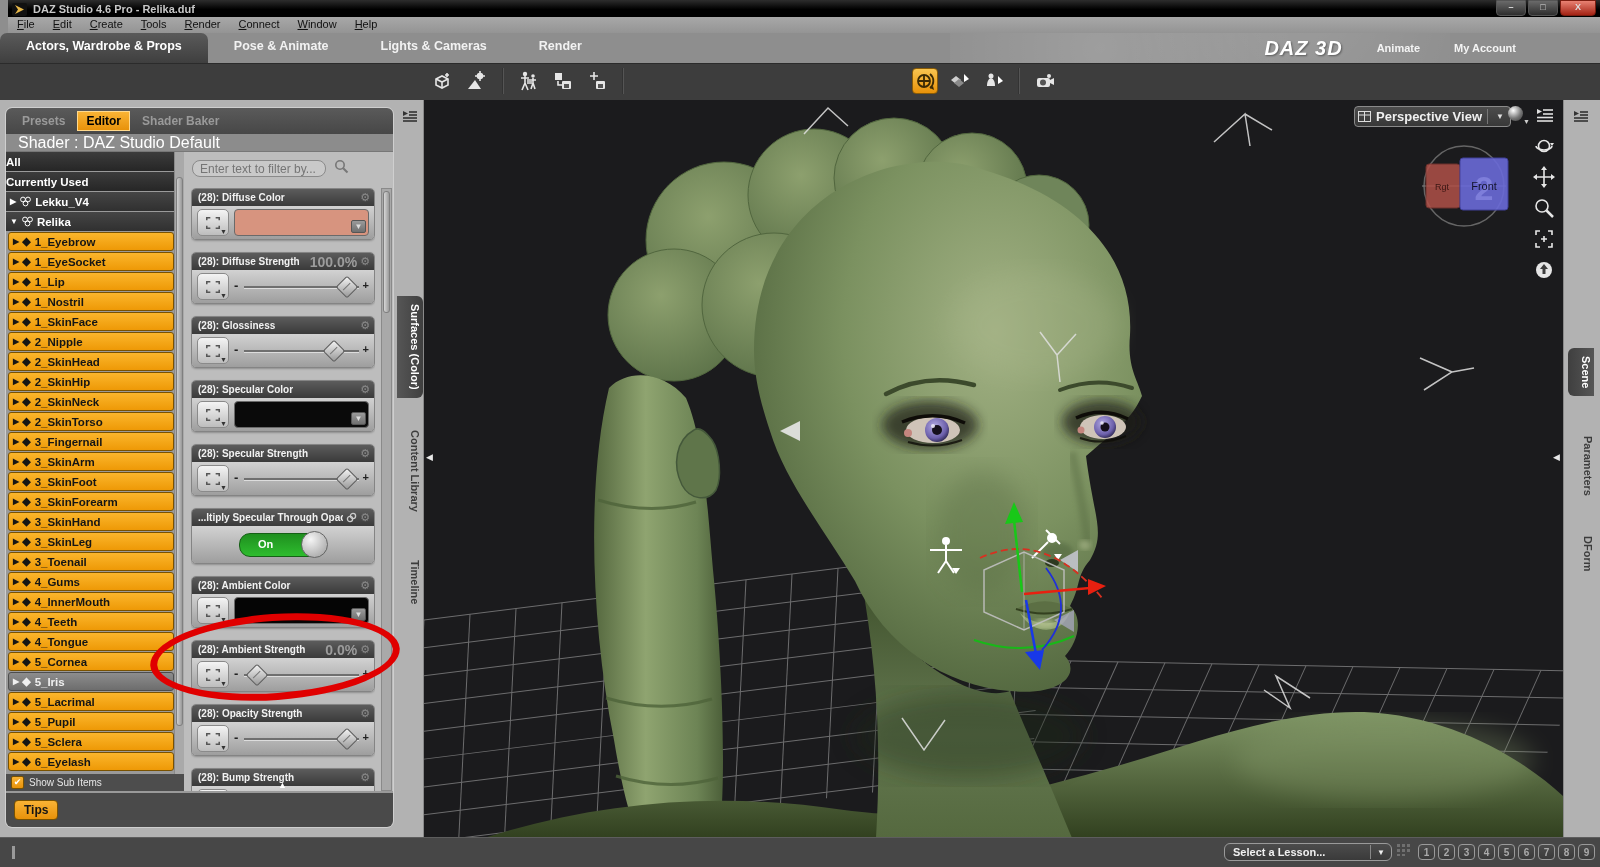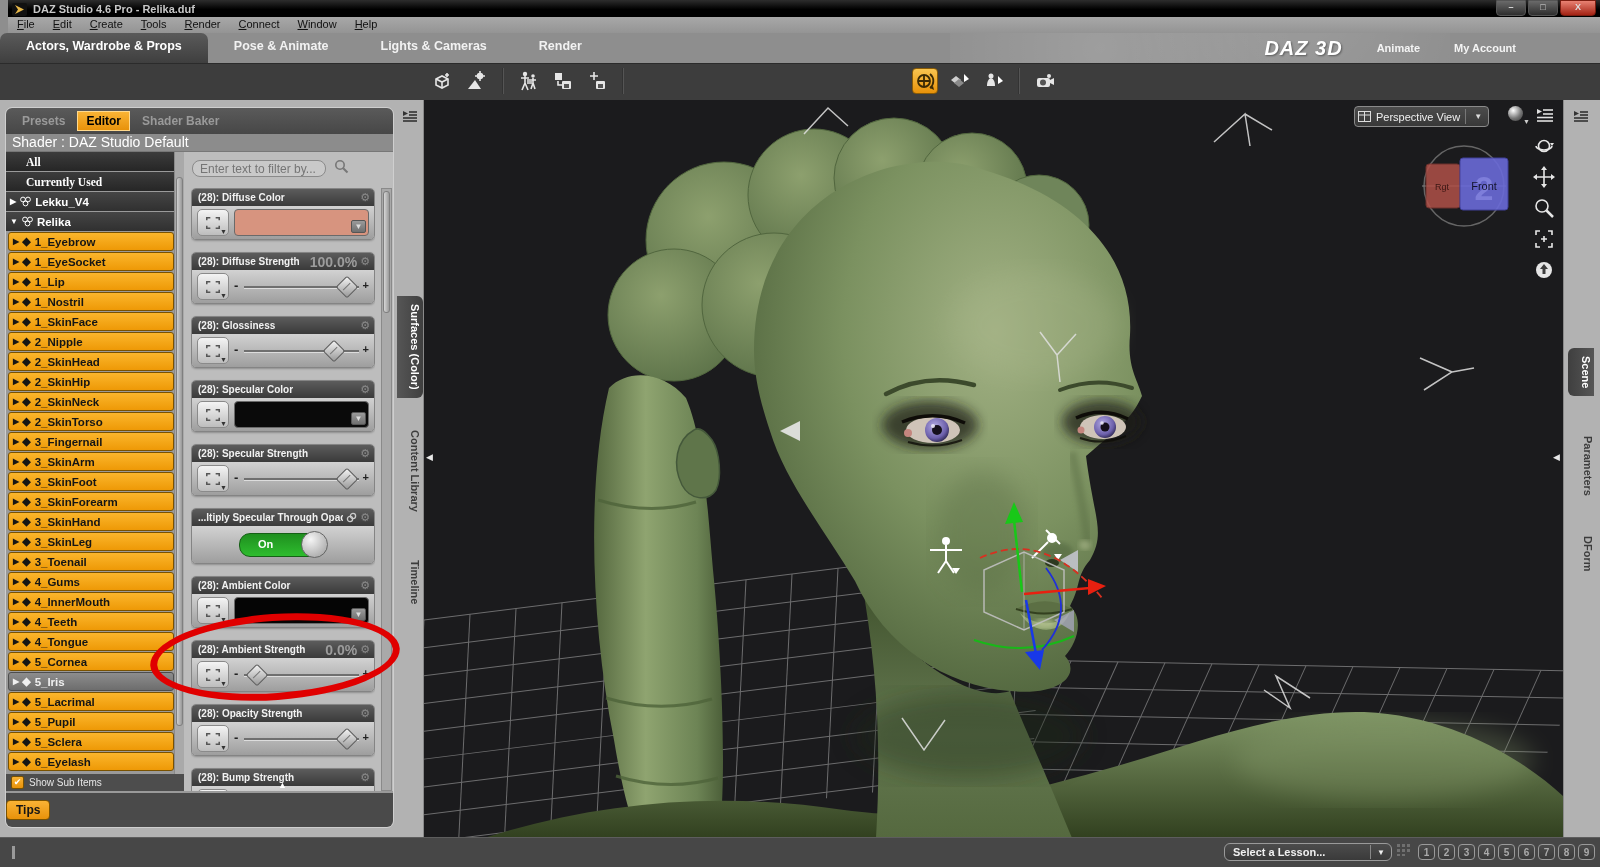--- a/index.html
+++ b/index.html
@@ -40,31 +40,31 @@
   .tsep{width:2px;height:26px;background:linear-gradient(90deg,#222,#666);margin:0 4px;}
   
   .left-dock{position:absolute;left:0;top:100px;width:424px;bottom:29px;background:#b2b2b2;
      border-right:1px solid #8a8a8a;box-sizing:border-box;}
   .dock-inner{position:absolute;left:5px;top:7px;width:389px;bottom:10px;background:#9a9a9a;
      border-radius:7px;border:1px solid #cfcfcf;box-sizing:border-box;overflow:hidden;}
   .panel-tabs{height:26px;background:linear-gradient(#5a5a5a,#474747);border-radius:6px 6px 0 0;
      display:flex;align-items:center;gap:4px;padding-left:8px;}
   .ptab{color:#9a9a9a;font-weight:bold;font-size:12px;padding:2px 8px;}
   .ptab.active{background:linear-gradient(#f9b335,#e8920a);color:#000;border:1px solid #ffd98e;border-radius:0;}
-  .shader-bar{height:17px;background:#8c8c8c;color:#fff;font-size:14px;line-height:17px;padding-left:6px;
+  .shader-bar{height:17px;background:#8c8c8c;color:#fff;font-size:16px;line-height:17px;padding-left:12px;
      border-bottom:1px solid #777;}
   .panel-cols{position:absolute;top:44px;bottom:36px;left:0;right:0;display:flex;}
   
   .surface-col{width:178px;position:relative;background:#9a9a9a;overflow:hidden;}
   .slist{position:absolute;left:0;top:0;right:9px;bottom:17px;overflow:hidden;}
   .srow{height:19px;margin-bottom:1px;display:flex;align-items:center;font-size:11.5px;font-weight:bold;
      box-sizing:border-box;}
   .srow .arr{font-size:8px;margin:0 3px 0 4px;}
   .srow .di{font-size:11px;margin-right:4px;}
-  .srow.static{background:linear-gradient(#3c3c3c,#262626);color:#fff;padding-left:20px;font-family:Liberation Serif, serif;}
+  .srow.static{background:linear-gradient(#3c3c3c,#262626);color:#fff;padding-left:0;}
   .srow.node{background:linear-gradient(#454545,#303030);color:#fff;}
   .srow.surface{background:linear-gradient(#fbb62c,#ee9906);border:1px solid #7a5200;border-radius:3px;
      margin-left:2px;margin-right:1px;color:#151515;}
   .srow.surface.sel{background:linear-gradient(#8d8d8d,#6d6d6d);border-color:#4d4d4d;color:#f0f0f0;}
   .list-scroll{position:absolute;right:0;top:0;width:9px;bottom:17px;background:#a9a9a9;border-left:1px solid #8a8a8a;}
   .list-thumb{position:absolute;left:1px;right:1px;top:4%;height:88%;background:linear-gradient(90deg,#cfcfcf,#9a9a9a);border-radius:3px;border:1px solid #7f7f7f;}
   .show-sub{position:absolute;left:0;right:0;bottom:0;height:17px;background:#4d4d4d;display:flex;
      align-items:center;gap:5px;padding-left:5px;color:#e6e6e6;font-size:10px;}
   .cbx{width:11px;height:11px;background:linear-gradient(#f9b335,#e8920a);border:1px solid #7a5200;
      border-radius:2px;color:#fff;font-size:9px;line-height:11px;text-align:center;}
@@ -102,38 +102,38 @@
   .toggle{width:86px;height:22px;border-radius:11px;background:linear-gradient(#1f8f1f,#2ebd2e);
      border:1px solid #156015;position:relative;color:#fff;font-weight:bold;font-size:11px;}
   .toggle .tlabel{position:absolute;left:18px;top:4px;}
   .toggle .knob{position:absolute;right:-2px;top:-3px;width:27px;height:27px;border-radius:50%;
      background:radial-gradient(circle at 35% 30%,#f5f5f5,#9a9a9a);border:1px solid #666;box-sizing:border-box;}
   .scroll-up{position:absolute;left:45%;bottom:1px;color:#fff;font-size:9px;}
   .prop-scroll{position:absolute;right:1px;top:36px;width:9px;bottom:0;background:#a9a9a9;border:1px solid #8a8a8a;}
   .prop-thumb{position:absolute;left:1px;right:1px;top:2px;height:120px;background:linear-gradient(90deg,#d6d6d6,#9a9a9a);
      border:1px solid #7f7f7f;border-radius:3px;}
   .tips-row{position:absolute;left:0;right:0;bottom:0;height:34px;background:#4a4a4a;border-radius:0 0 6px 6px;
-     display:flex;align-items:center;}
+     display:flex;align-items:center;padding-left:8px;}
   .tips-btn{background:linear-gradient(#f9b335,#e8920a);border:1px solid #7a5200;border-radius:4px;
      color:#151515;font-weight:bold;font-size:12px;padding:2px 9px;}
   
   .side-col{position:absolute;right:0;top:0;width:30px;bottom:0;}
   .panel-menu{position:absolute;top:8px;right:4px;}
   .vtab{position:absolute;right:0;width:24px;writing-mode:vertical-rl;font-size:11px;font-weight:bold;
      color:#3c3c3c;text-align:center;padding:8px 2px;box-sizing:content-box;}
   .vtab.active{background:linear-gradient(90deg,#565656,#3f3f3f);color:#fff;border-radius:0 6px 6px 0;width:22px;}
   .right-dock{position:absolute;right:0;top:100px;width:37px;bottom:29px;background:#b2b2b2;border-left:1px solid #8a8a8a;box-sizing:border-box;}
   .right-dock .vtab{left:4px;right:auto;}
   .right-dock .vtab.active{background:linear-gradient(90deg,#3f3f3f,#565656);border-radius:6px 0 0 6px;}
   
   .viewport{position:absolute;left:424px;top:100px;right:37px;bottom:29px;background:#1b1b1d;overflow:hidden;}
   .viewport svg.scene{position:absolute;left:0;top:0;width:100%;height:100%;}
   .cam-select{position:absolute;left:930px;top:6px;height:19px;background:linear-gradient(#4c4c4c,#383838);
      border:1px solid #8a8a8a;border-radius:4px;display:flex;align-items:center;padding:0 3px;gap:5px;}
-  .cam-select .clabel{color:#f0f0f0;font-size:11px;font-weight:normal;}
+  .cam-select .clabel{color:#f0f0f0;font-size:13px;font-weight:bold;}
   .cam-select .cdiv{width:1px;height:15px;background:#777;}
   .cam-select .cv{color:#ddd;font-size:8px;padding:0 3px;}
   .sphere-btn{position:absolute;left:1084px;top:6px;width:22px;height:19px;}
   .sphere{width:15px;height:15px;border-radius:50%;background:radial-gradient(circle at 35% 30%,#fff,#777 55%,#333);display:inline-block;}
   .sphere-btn .sv{position:absolute;right:0;bottom:0;color:#ccc;font-size:7px;}
   .vp-menu{position:absolute;left:1112px;top:8px;}
   .nav-stack{position:absolute;left:1108px;top:34px;display:flex;flex-direction:column;gap:7px;}
   .nav-ic{width:24px;height:24px;display:flex;align-items:center;justify-content:center;}
   .collapse{position:absolute;top:352px;color:#e8e8e8;font-size:9px;}
   

